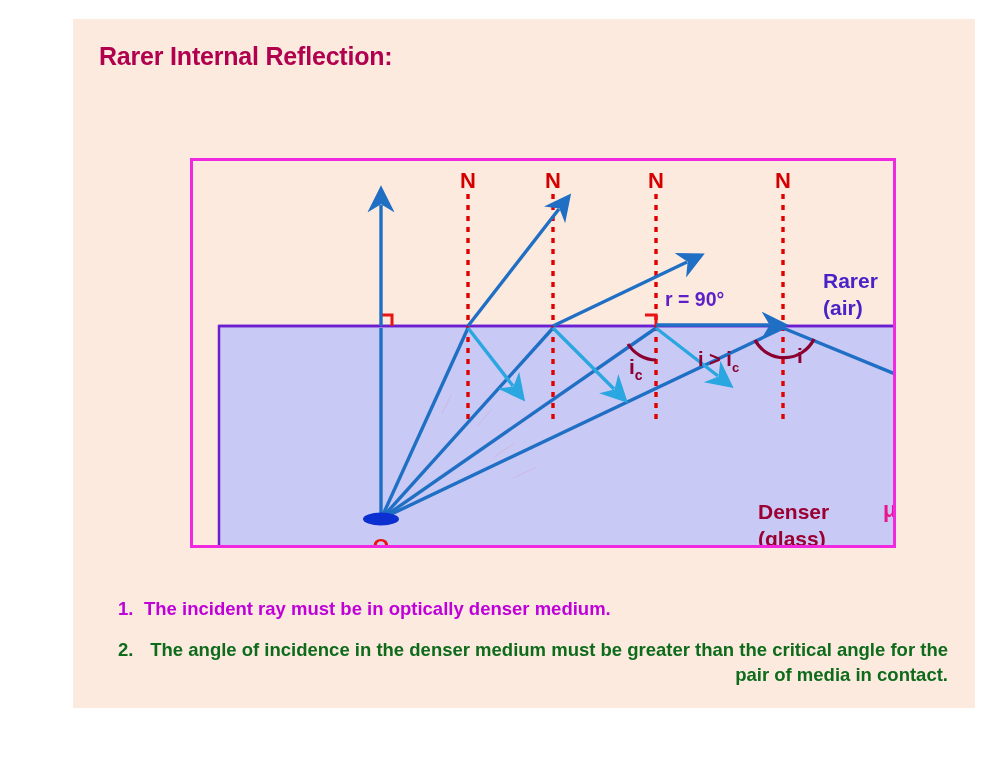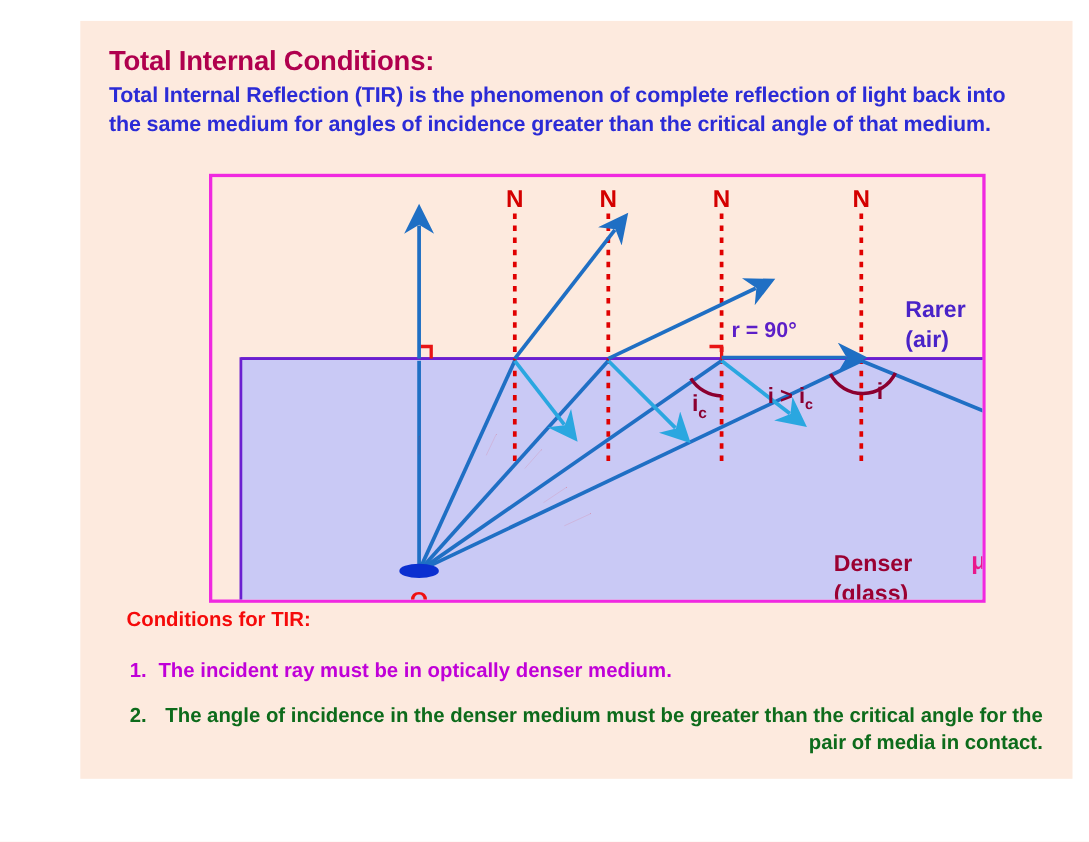--- a/index.html
+++ b/index.html
@@ -77,23 +77,22 @@
   .cond1 { left: 45px; top: 578px; color: #c000d8; }
   .cond2 { left: 45px; top: 619px; color: #0d6b1b; width: 830px; }
   .cond-num { width: 26px; flex: 0 0 26px; }
   .cond-txt { display: block; text-align: right; }
 </style>
 </head>
 <body>
 
 <div id="slide">
 
-  <div class="title">Total Internal Conditions:</div>
+  <div class="title">Rarer Internal Reflection:</div>
 
-  <div class="intro">Total Internal Reflection (TIR) is the phenomenon of complete reflection of light back into the same medium for angles of incidence greater than the critical angle of that medium.</div>
 
   <div id="figure">
     <svg id="figsvg" width="700" height="384" viewBox="0 0 700 384">
       <defs>
         <marker id="arrBlue" markerWidth="11" markerHeight="11" refX="2.2" refY="4" orient="auto" markerUnits="strokeWidth">
           <path d="M0,0 L8,4 L0,8 L2.4,4 z" fill="#1f6fc4"></path>
         </marker>
         <marker id="arrCyan" markerWidth="11" markerHeight="11" refX="2.2" refY="4" orient="auto" markerUnits="strokeWidth">
           <path d="M0,0 L8,4 L0,8 L2.4,4 z" fill="#2aa7e0"></path>
         </marker>
@@ -170,21 +169,20 @@
 
       <text x="565" y="358" font-family="Liberation Sans, sans-serif" font-size="21" font-weight="bold" fill="#9b0032">Denser</text>
       <text x="565" y="385" font-family="Liberation Sans, sans-serif" font-size="21" font-weight="bold" fill="#9b0032">(glass)</text>
 
       <text x="690" y="356" font-family="Liberation Sans, sans-serif" font-size="22" font-weight="bold" fill="#e8188c">
         <tspan>μ</tspan><tspan font-size="14" dy="6">g</tspan>
       </text>
     </svg>
   </div>
 
-  <div class="cond-head">Conditions for TIR:</div>
 
   <div class="cond-row cond1">
     <span class="cond-num">1.</span>
     <span class="cond-txt">The incident ray must be in optically denser medium.</span>
   </div>
 
   <div class="cond-row cond2">
     <span class="cond-num">2.</span>
     <span class="cond-txt">The angle of incidence in the denser medium must be greater than the critical angle for the pair of media in contact.</span>
   </div>

